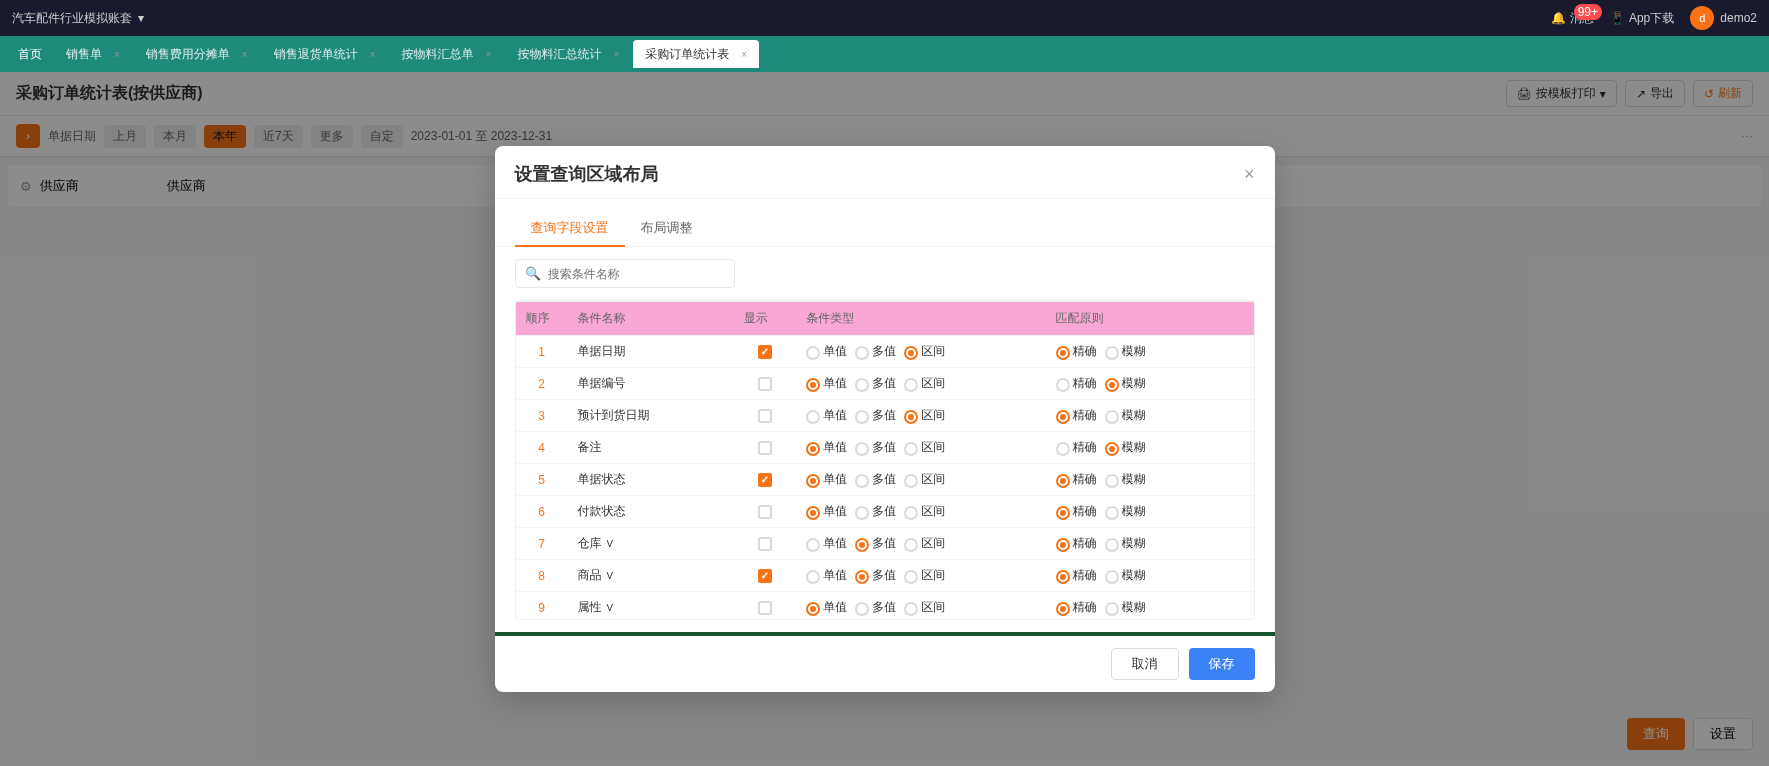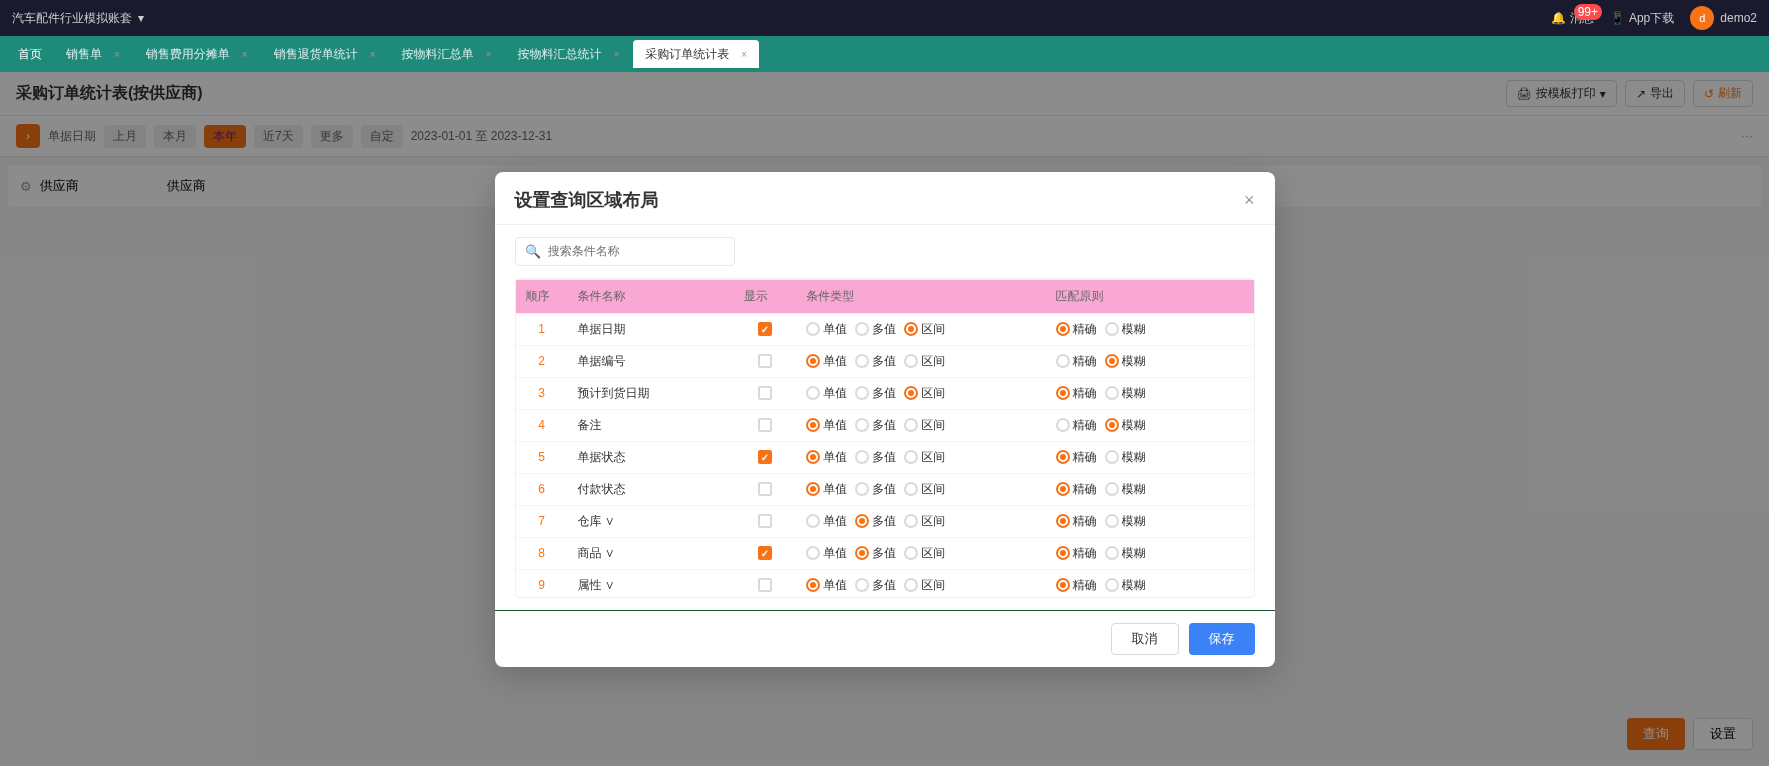--- a/index.html
+++ b/index.html
@@ -72,21 +72,21 @@
       background: white;
       padding: 8px 16px;
       display: flex;
       align-items: center;
       gap: 8px;
       border-bottom: 1px solid #e8e8e8;
     }
     .filter-toggle { width: 24px; height: 24px; background: #f97316; color: white; border-radius: 4px; display: flex; align-items: center; justify-content: center; cursor: pointer; font-size: 12px; }
     .date-label { font-size: 12px; color: #666; }
     .date-btn { padding: 2px 8px; border-radius: 4px; font-size: 12px; cursor: pointer; border: 1px solid transparent; color: #666; }
-    .date-btn.active { background: #f97316; color: #701a75; }
+    .date-btn.active { background: #f97316; color: #0f172a; }
     .date-range { font-size: 12px; color: #666; }
 
     .content-area {
       padding: 8px;
     }
 
     .table-container {
       background: white;
       border-radius: 4px;
       padding: 8px;
@@ -204,21 +204,21 @@
     }
 
     .col-order { width: 50px; text-align: center; color: #f97316; }
     .col-name { width: 160px; }
     .col-display { width: 60px; text-align: center; }
     .col-type { width: 240px; margin-top: 12px; }
     .col-match { width: 200px; }
 
     
     .radio-group { display: flex; align-items: center; gap: 8px; }
-    .radio-item { display: flex; align-items: center; gap: 3px; cursor: pointer; font-size: 12px; color: #333; }
+    .radio-item { display: flex; align-items: flex-end; gap: 3px; cursor: pointer; font-size: 12px; color: #333; }
     .radio-circle {
       width: 14px; height: 14px; border-radius: 50%;
       border: 2px solid #d9d9d9;
       display: flex; align-items: center; justify-content: center;
       flex-shrink: 0;
     }
     .radio-circle.checked { border-color: #f97316; }
     .radio-circle.checked::after {
       content: '';
       width: 6px; height: 6px;
@@ -255,21 +255,21 @@
     .table-scroll-wrap::-webkit-scrollbar { width: 6px; }
     .table-scroll-wrap::-webkit-scrollbar-track { background: #f5f5f5; }
     .table-scroll-wrap::-webkit-scrollbar-thumb { background: #ccc; border-radius: 3px; }
 
     
     .dialog-footer {
       padding: 12px 20px;
       display: flex;
       justify-content: flex-end;
       gap: 10px;
-      border-top: 1px solid #14532d;
+      border-top: 4px solid #14532d;
     }
     .btn-cancel {
       padding: 6px 20px;
       border: 1px solid #d9d9d9;
       border-radius: 4px;
       background: white;
       cursor: pointer;
       font-size: 13px;
       color: #333;
     }
@@ -388,20 +388,24 @@
   </div>
 
   <div class="overlay">
     <div class="dialog">
 
       <div class="dialog-header">
         <span class="dialog-title">设置查询区域布局</span>
         <span class="dialog-close">×</span>
       </div>
 
+      <div class="dialog-tabs">
+        <div class="dialog-tab active">查询字段设置</div>
+        <div class="dialog-tab">布局调整</div>
+      </div>
 
       <div class="dialog-body">
 
         <div class="search-box">
           <span class="search-icon-span">🔍</span>
           <input type="text" placeholder="搜索条件名称" style="">
         </div>
 
         <div class="table-scroll-wrap">
           <table class="config-table">

